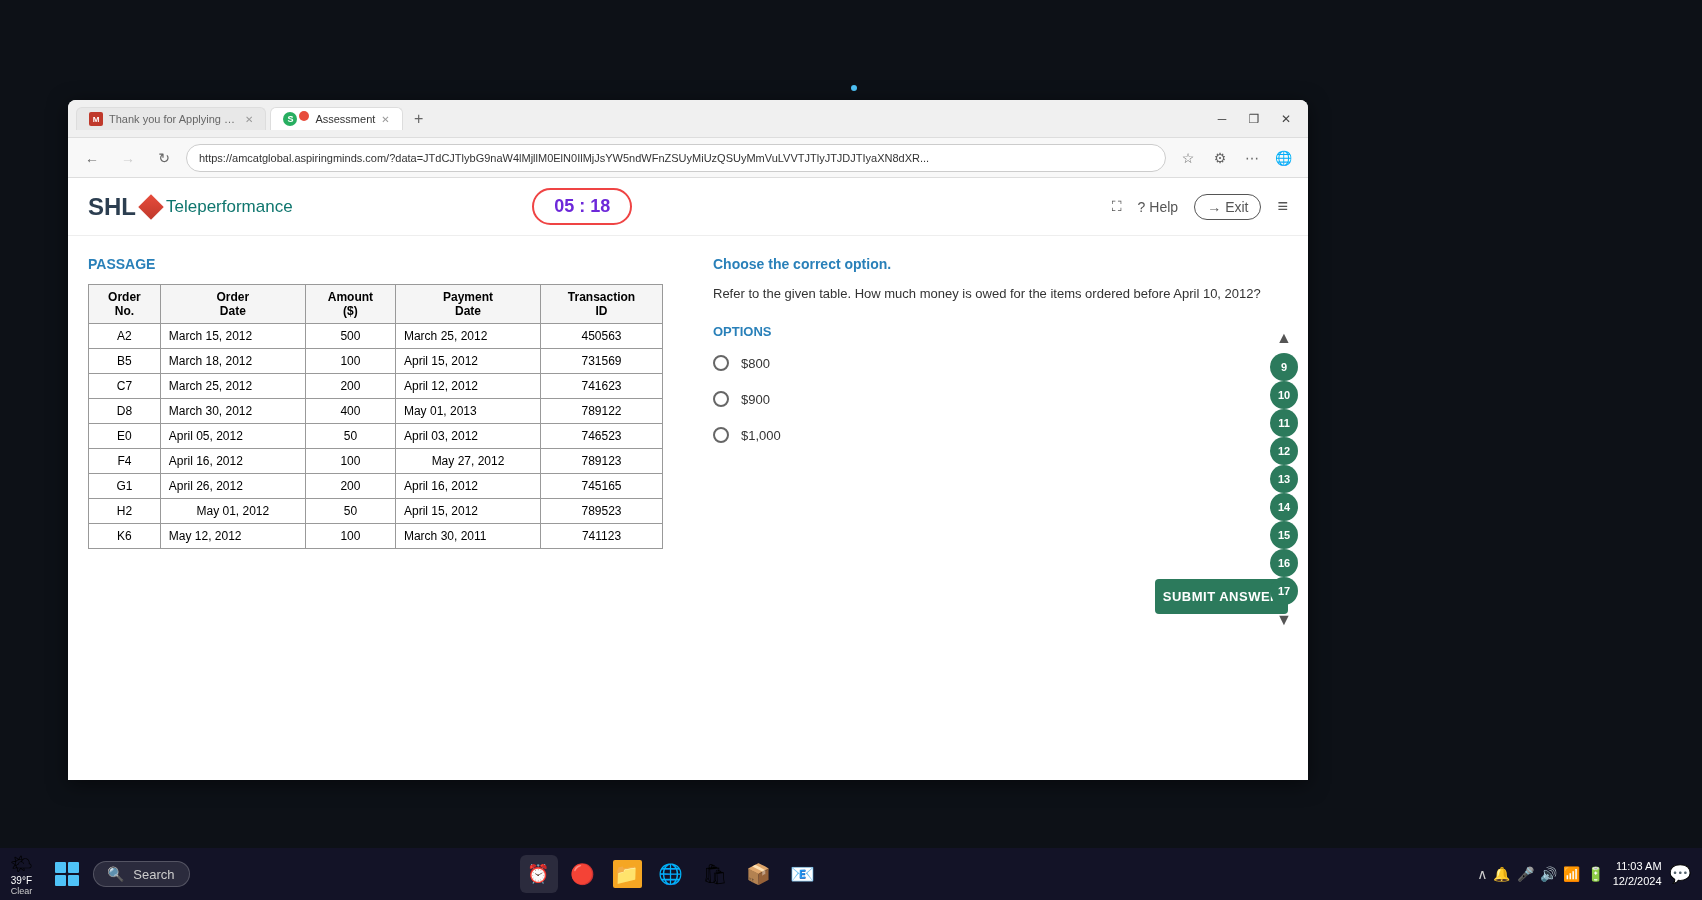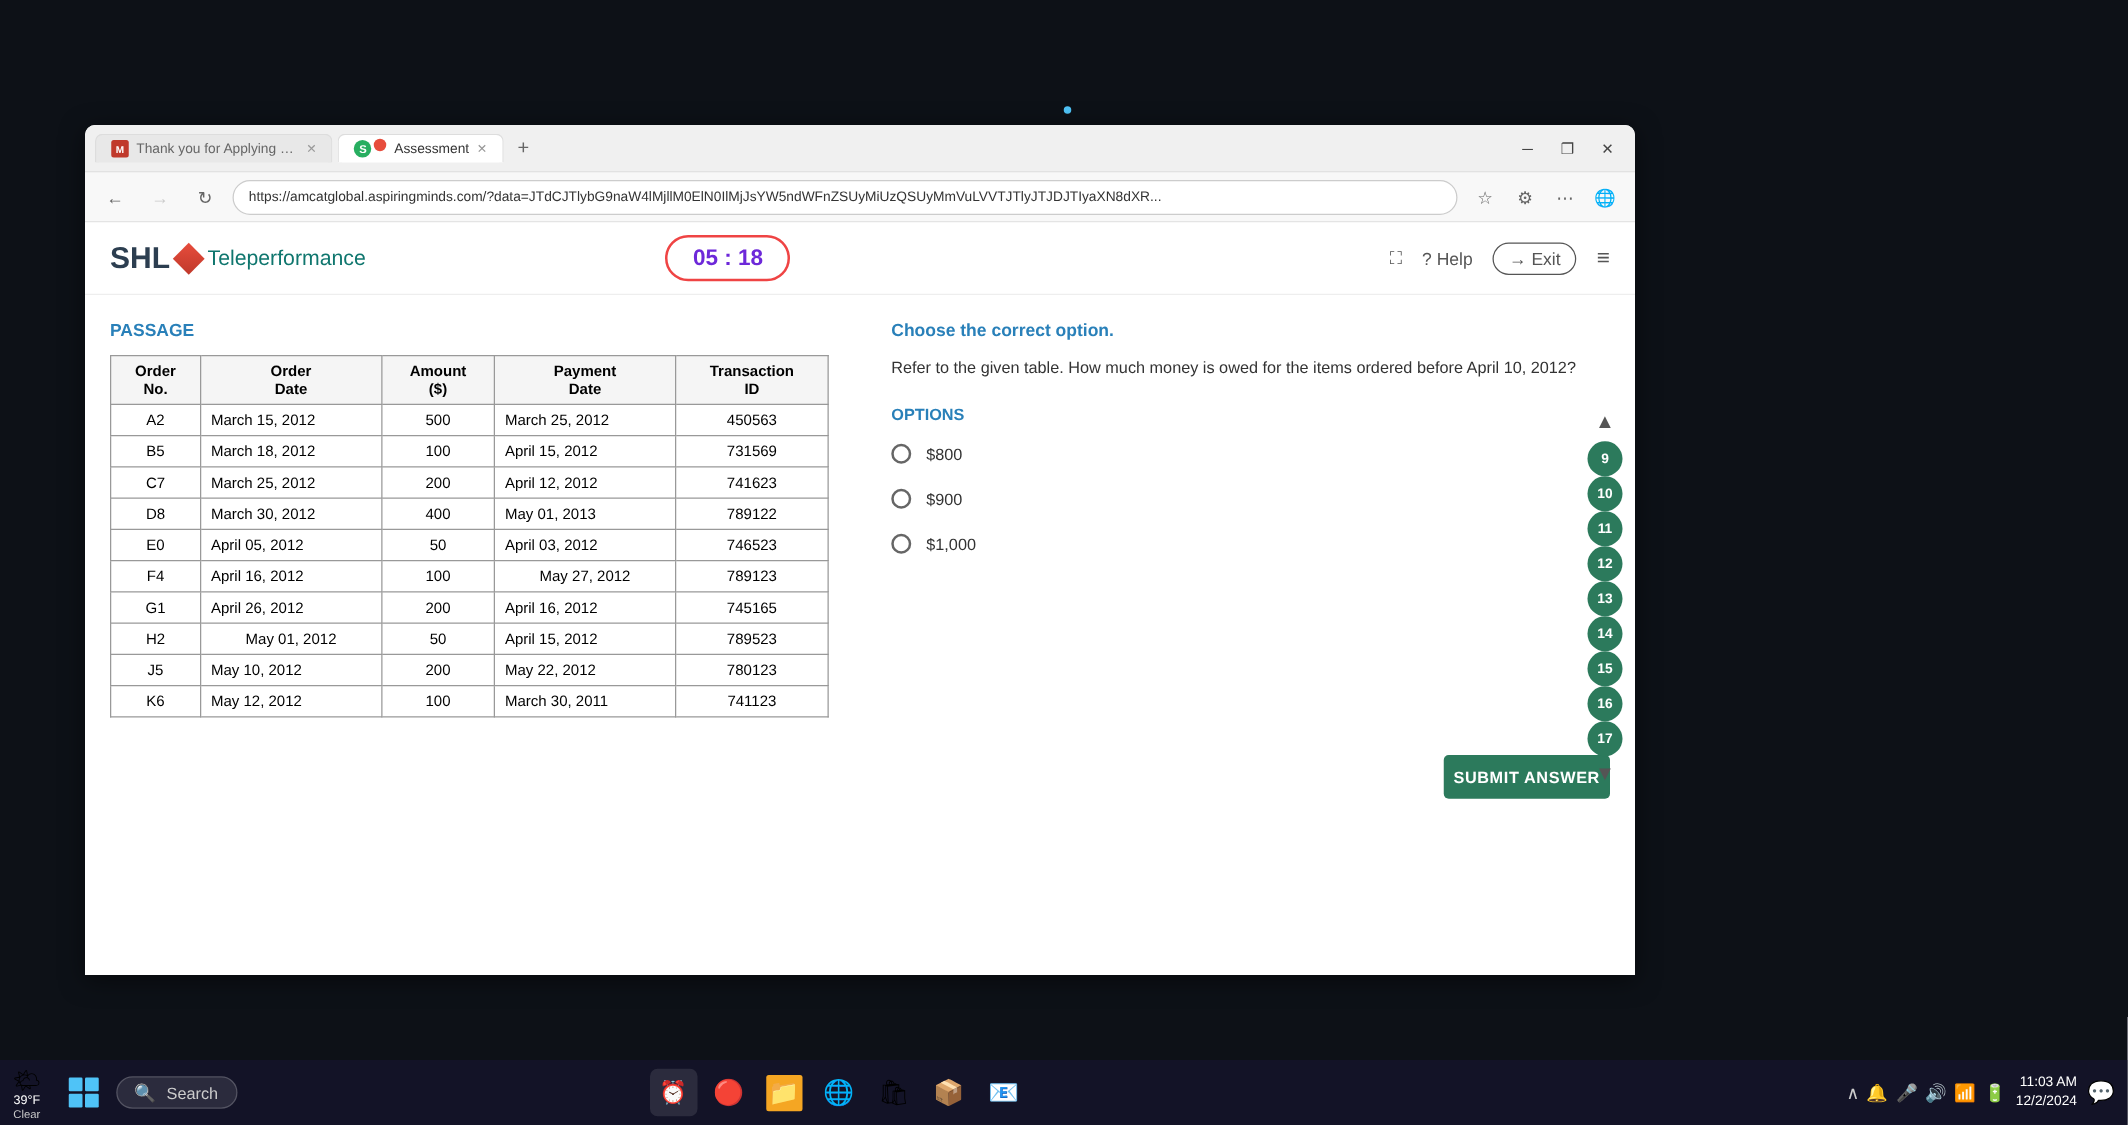--- a/index.html
+++ b/index.html
@@ -675,27 +675,20 @@
                   <td>745165</td>
                 </tr>
                 <tr>
                   <td>H2</td>
                   <td style="text-align: center;">May 01, 2012</td>
                   <td>50</td>
                   <td style="text-align: left;">April 15, 2012</td>
                   <td>789523</td>
                 </tr>
                 <tr>
-                  <td>J5</td>
-                  <td style="text-align: left;">May 10, 2012</td>
-                  <td>200</td>
-                  <td style="text-align: left;">May 22, 2012</td>
-                  <td>780123</td>
-                </tr>
-                <tr>
                   <td>K6</td>
                   <td style="text-align: left;">May 12, 2012</td>
                   <td>100</td>
                   <td style="text-align: left;">March 30, 2011</td>
                   <td>741123</td>
                 </tr>
               </tbody>
           </table>
         </div>
 

